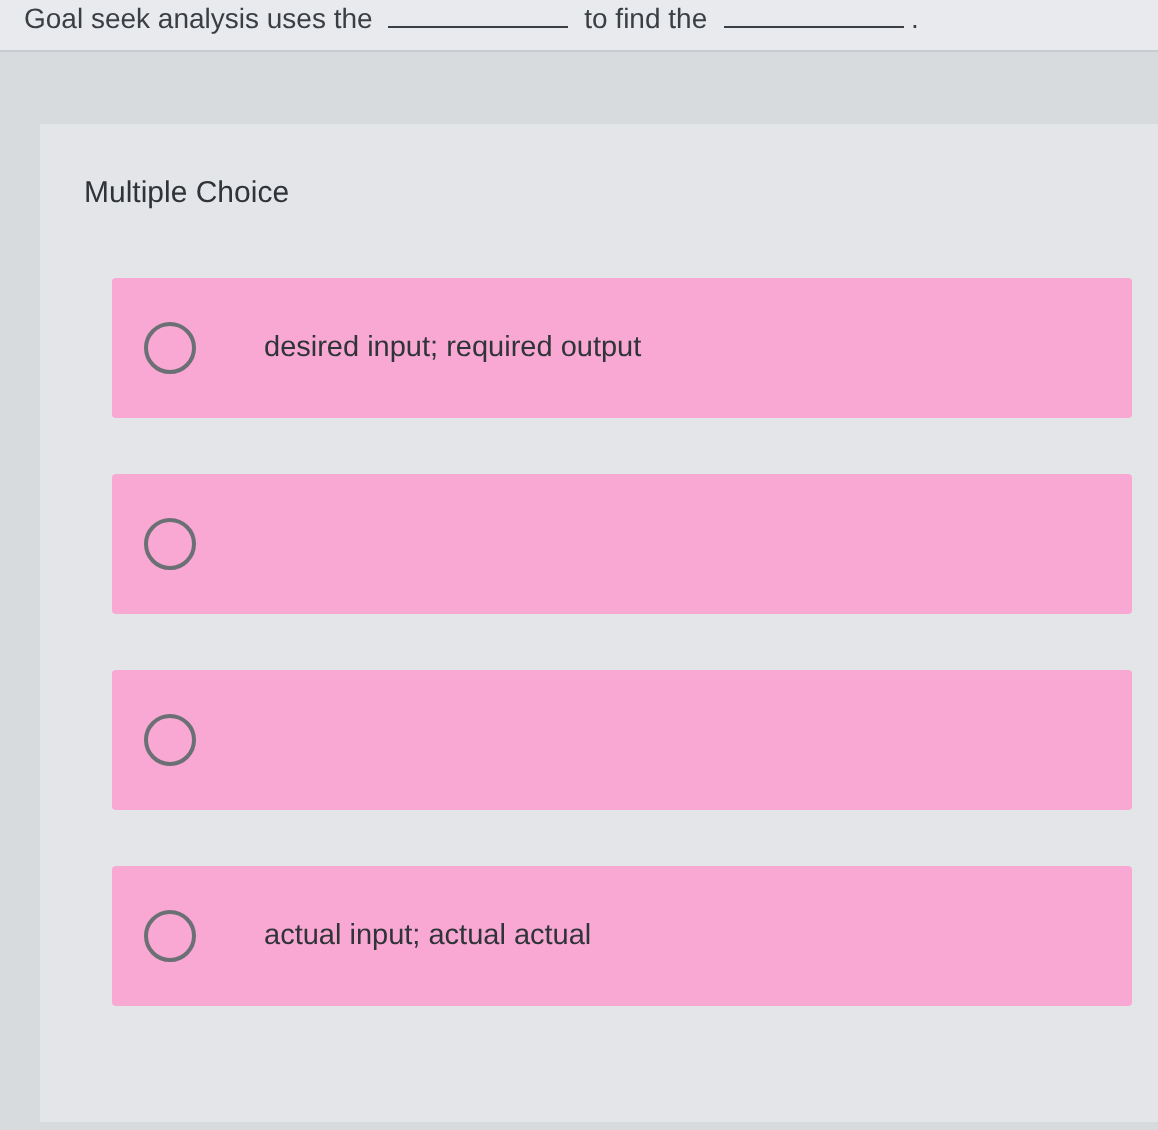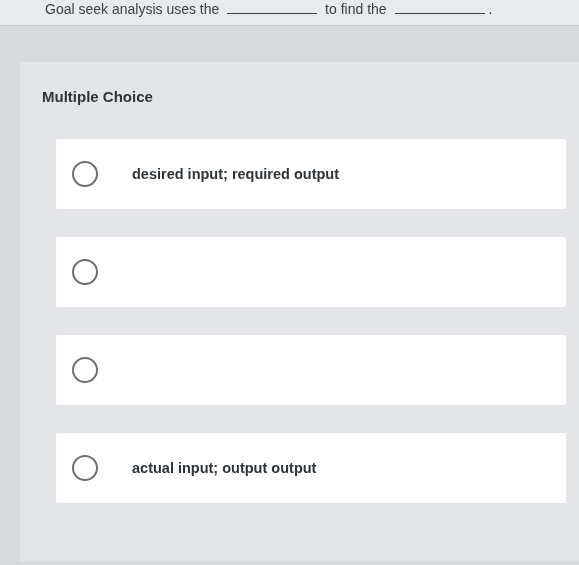--- a/index.html
+++ b/index.html
@@ -11,44 +11,43 @@
     overflow: hidden;
     position: relative;
   }
   .question-strip {
     background: #e8eaed;
     padding: 0 12px 8px 12px;
     color: #3a3f44;
     font-size: 14px;
     border-bottom: 1px solid #c8ccd0;
   }
-  .question-text { white-space: nowrap; margin-left: 33px; }
+  .question-text { white-space: nowrap; }
   .blank {
     display: inline-block;
     border-bottom: 1px solid #3a3f44;
     min-width: 90px;
     height: 14px;
     vertical-align: baseline;
     margin: 0 4px;
   }
   .panel {
     margin: 36px 0 0 20px;
     background: #e3e5e8;
     width: 560px;
     padding-bottom: 30px;
-    font-weight: bold;
   }
   .panel-title {
     padding: 26px 0 34px 22px;
     font-size: 15px;
     color: #2f3438;
   }
   .option {
     margin: 0 14px 28px 36px;
-    background: #ffffff;
+    background: #f9a8d4;
     padding: 22px 10px 22px 16px;
     display: flex;
     align-items: center;
     border-radius: 2px;
     cursor: pointer;
   }
   .radio {
     width: 26px;
     height: 26px;
     border: 2px solid #6b7075;
@@ -85,15 +84,15 @@
   <div class="option">
     <div class="radio"></div>
   </div>
 
   <div class="option">
     <div class="radio"></div>
   </div>
 
   <div class="option">
     <div class="radio"></div>
-    <div class="option-label">actual input; output output</div>
+    <div class="option-label">actual input; actual actual</div>
   </div>
 </div>
 
 </body></html>

